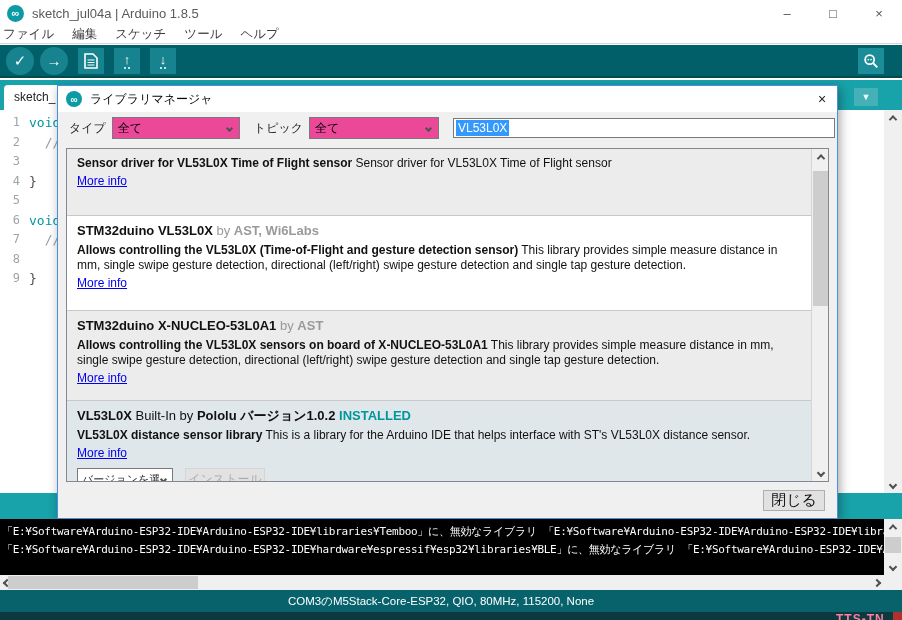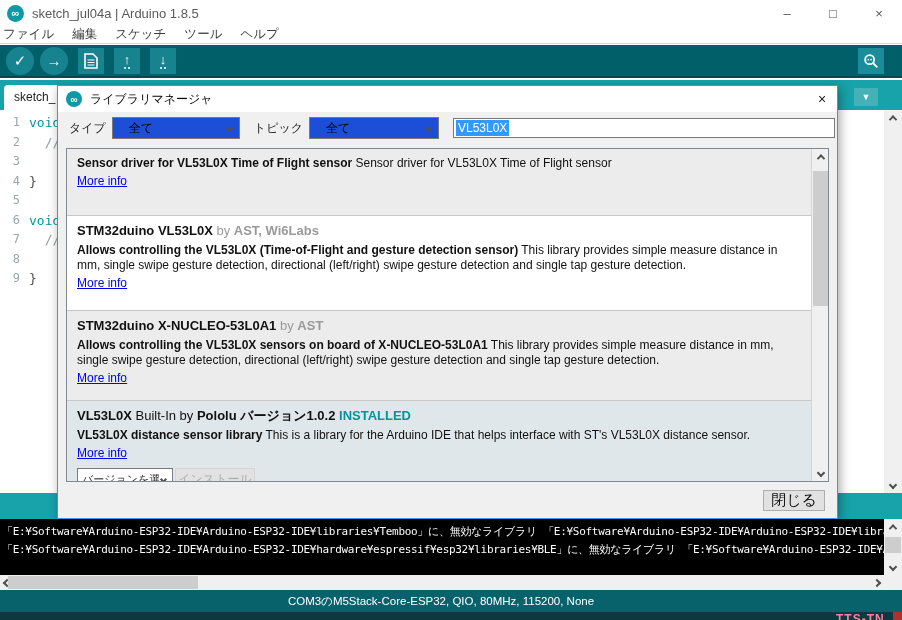--- a/index.html
+++ b/index.html
@@ -90,22 +90,22 @@
             border:1px solid #4a8fe2; box-shadow:2px 3px 10px rgba(0,0,0,.35); z-index:10; }
   .dlg-title { height:26px; background:#fff; display:flex; align-items:center; }
   .dlg-logo { width:16px; height:16px; border-radius:50%; background:#0e9aa4; color:#fff;
               display:flex; align-items:center; justify-content:center; font-size:10px;
               font-weight:bold; margin:0 8px 0 8px; }
   .dlg-title-text { font-size:12px; color:#000; }
   .dlg-close { margin-left:auto; width:30px; height:24px; display:flex; align-items:center;
                justify-content:center; font-size:14px; color:#222; }
   .dlg-filters { height:32px; display:flex; align-items:center; padding-left:11px; gap:6px; }
   .flt-label { color:#222; }
-  .combo { height:22px; background:#1d4ed8; border:1px solid #7a7a7a; display:flex; align-items:center;
-           padding-left:16px; position:relative;font-family:Liberation Serif, serif; }
+  .combo { height:22px; background:#ec4899; border:1px solid #7a7a7a; display:flex; align-items:center;
+           padding-left:5px; position:relative;font-family:Liberation Serif, serif; }
   .combo .chev { position:absolute; right:7px; top:8px; border-color:#505050; width:5px; height:5px; }
   .combo-type { width:128px; margin-right:8px; }
   .combo-topic { width:130px; margin-right:8px; }
   .search-box { width:382px; height:20px; background:#fff; border:1px solid #7a7a7a;
                 display:flex; align-items:center; padding-left:2px; }
   .sel-text { background:#3399ff; color:#fff; padding:1px 2px; font-size:12px; }
 
   .dlg-list { margin:4px 8px 0 8px; height:334px; border:1px solid #828790; background:#fff;
               display:flex; }
   .entries { flex:1 1 auto; overflow:hidden; }
@@ -114,21 +114,21 @@
   .entry.alt { background:#ececec; }
   .entry.white { background:#fff; }
   .entry.sel { background:#e0e7ea; }
   .e-title { font-size:13px; color:#111; margin-bottom:5px; line-height:15px; }
   .e-desc { font-size:12px; color:#111; line-height:15px; margin-bottom:3px; }
   .s-b { font-weight:bold; }
   .s-g { color:#9a9a9a; }
   .s-gb { color:#9a9a9a; font-weight:bold; }
   .s-t { color:#00979c; font-weight:bold; }
   .more-info { color:#0000ee; text-decoration:underline; font-size:12px; }
-  .e-controls { display:flex; gap:2px; margin:8px 0 6px 0; }
+  .e-controls { display:flex; gap:12px; margin:8px 0 6px 0; }
   .ver-combo { width:96px; height:22px; background:#fff; border:1px solid #7a7a7a; position:relative;
                display:flex; align-items:center; padding-left:4px; font-size:11px; color:#333;
                white-space:nowrap; overflow:hidden; }
   .ver-combo .chev { position:absolute; right:6px; top:8px; width:5px; height:5px; }
   .install-btn { width:80px; height:22px; background:#e2e2e2; color:#a8adad; border:1px solid #d5d5d5;
                  display:flex; align-items:center; justify-content:center; font-size:12px; }
   .list-sb { flex:0 0 17px; background:#f0f0f0; border-left:1px solid #d5d5d5; position:relative; }
   .list-sb .thumb { position:absolute; left:1px; top:22px; width:15px; height:135px; background:#cdcdcd; }
 
   .dlg-footer { height:36px; display:flex; align-items:center; justify-content:flex-end;

